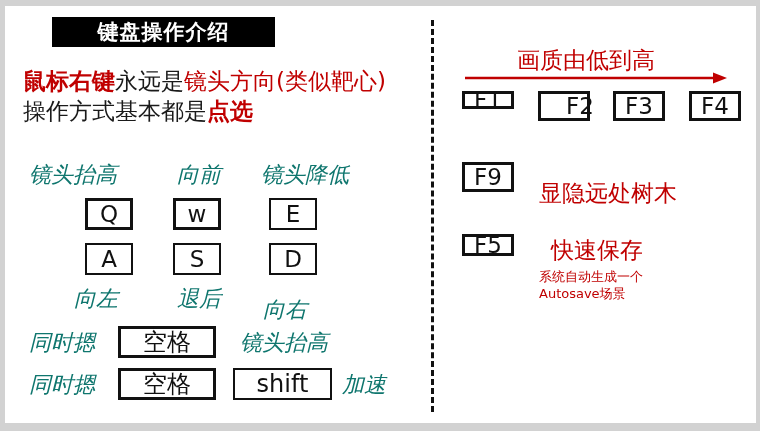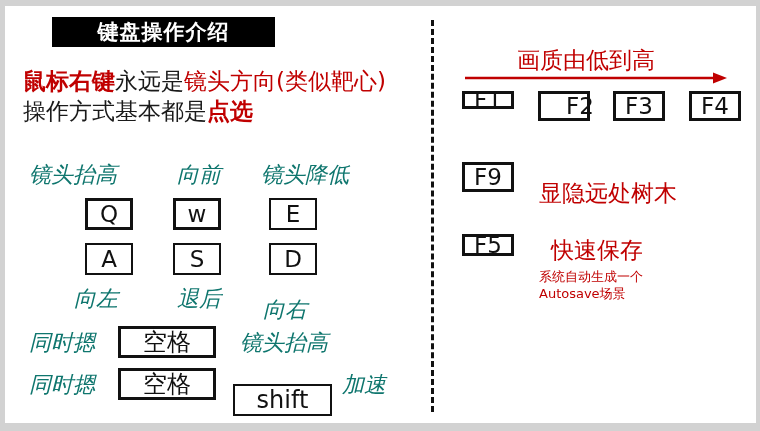--- a/index.html
+++ b/index.html
@@ -101,21 +101,21 @@
   <div class="abs rl" style="left:69px;  top:282px;">向左</div>
   <div class="abs rl" style="left:172px; top:282px;">退后</div>
   <div class="abs rl" style="left:258px; top:266px;margin-top:27px;">向右</div>
 
   <div class="abs rl" style="left:24px; top:326px;">同时摁</div>
   <div class="abs key thick wide" style="left:113px; top:320px; width:98px; height:32px;">空格</div>
   <div class="abs rl" style="left:235px; top:326px;">镜头抬高</div>
 
   <div class="abs rl" style="left:24px; top:368px;">同时摁</div>
   <div class="abs key thick wide" style="left:113px; top:362px; width:98px; height:32px;">空格</div>
-  <div class="abs key wide" style="left:228px; top:362px; width:99px; height:32px;margin-top:16px;">shift</div>
+  <div class="abs key wide" style="left:228px; top:362px; width:99px; height:32px;">shift</div>
   <div class="abs rl" style="left:337px; top:368px;">加速</div>
 
   <div class="abs" id="divider"></div>
 
   <div class="abs rl-lg" style="left:512px; top:43px;">画质由低到高</div>
 
   <div class="abs" id="arrow">
     <svg width="262" height="14" viewBox="0 0 262 14" xmlns="http://www.w3.org/2000/svg">
       <line x1="0" y1="7" x2="250" y2="7" stroke="#C00000" stroke-width="2.5"></line>
       <polygon points="262,7 248,1.5 248,12.5" fill="#C00000"></polygon>

